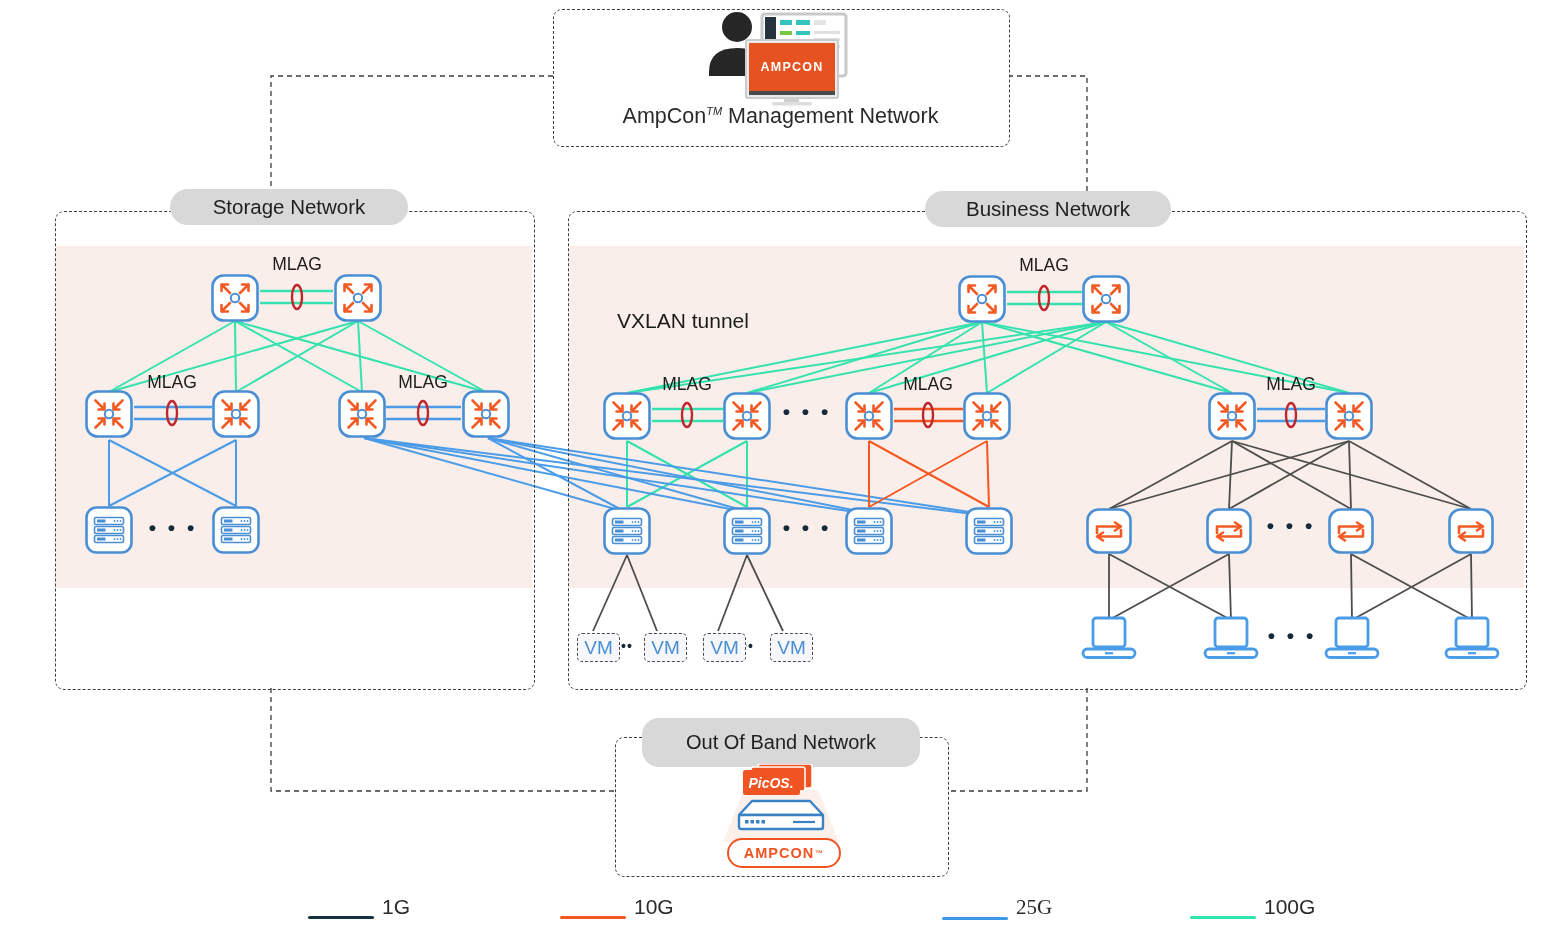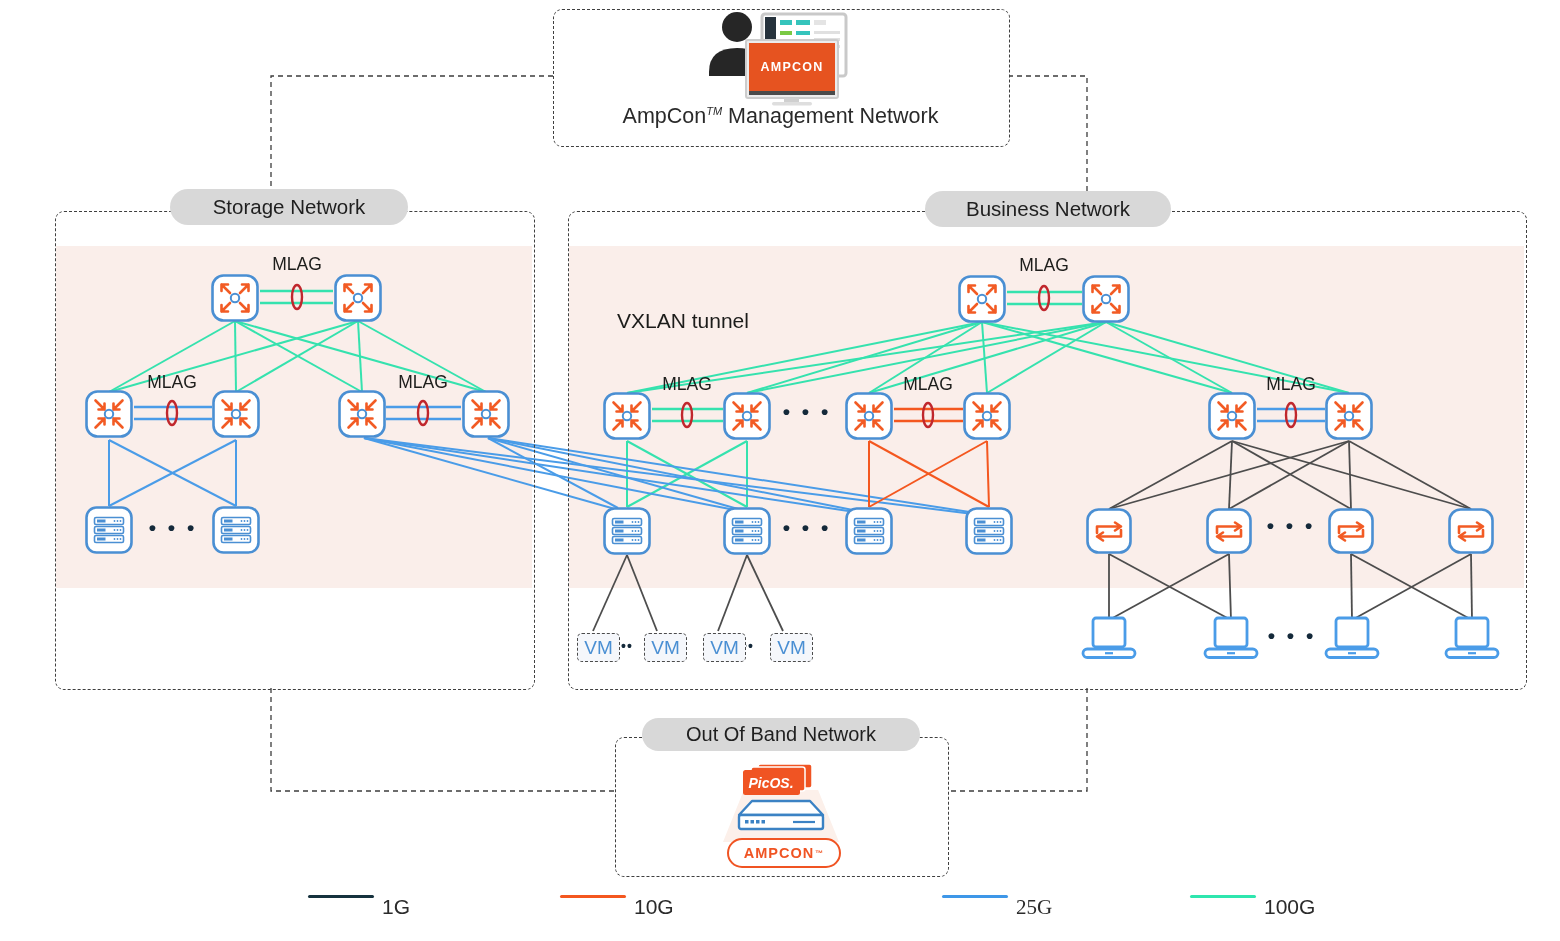--- a/index.html
+++ b/index.html
@@ -28,21 +28,21 @@
   
   .vm{position:absolute;width:41px;height:27px;border:1.6px dashed #4b4b4b;border-radius:5px;background:#f5f7fb;color:#4a8fd3;font-size:19px;display:flex;align-items:center;justify-content:center;z-index:4;margin-left:7px;}
   
   .mgmt-title{position:absolute;left:553px;top:104px;width:455px;text-align:center;font-size:21.5px;color:#2a2a2a;z-index:5;}
   .mgmt-title sup{font-size:11px;font-style:italic;}
   
   .glow{position:absolute;left:723px;top:790px;width:116px;height:52px;background:#fcf0ea;clip-path:polygon(18% 0,82% 0,100% 100%,0 100%);z-index:3;}
   .ampcon-pill{position:absolute;left:727px;top:838px;width:110px;height:26px;border:2px solid #f05423;border-radius:15px;background:#fff;color:#f05423;font-size:14.5px;font-weight:bold;letter-spacing:1px;display:flex;align-items:center;justify-content:center;z-index:5;}
   .ampcon-pill sup{font-size:8px;margin-left:1px;}
   
-  .lg-item{position:absolute;top:895px;display:flex;align-items:flex-start;z-index:5;}
+  .lg-item{position:absolute;top:895px;display:flex;align-items:flex-end;z-index:5;}
   .lg-line{display:inline-block;width:66px;height:3.2px;border-radius:2px;}
   .lg-label{font-size:21px;color:#2b2b2b;margin-left:8px;}
   .logo-svg,.icon-svg{position:absolute;z-index:5;}
 </style>
 </head>
 <body>
 
 <div class="stage">
 
   <div class="band" style="left:56px;top:246px;width:476px;height:342px;"></div>
@@ -283,21 +283,21 @@
   <div class="mgmt-title">
     <span>AmpCon</span><sup>TM</sup><span> Management Network</span>
   </div>
 
   <div class="pill" style="left:170px;top:189px;width:238px;height:36px;">
       <span>Storage Network</span>
     </div>
   <div class="pill" style="left:925px;top:191px;width:246px;height:36px;">
       <span>Business Network</span>
     </div>
-  <div class="pill" style="left:642px;top:718px;width:278px;height:33px;border-radius:17px;font-size:20px;">
+  <div class="pill" style="left:642px;top:718px;width:278px;height:49px;border-radius:17px;font-size:20px;">
       <span>Out Of Band Network</span>
     </div>
 
   <div class="vxlan" style="left:610px;top:309px;margin-left:7px;">VXLAN tunnel</div>
 
   <div class="mlag" style="left:297px;top:254px;">MLAG</div>
   <div class="mlag" style="left:172px;top:372px;">MLAG</div>
   <div class="mlag" style="left:423px;top:372px;">MLAG</div>
   <div class="mlag" style="left:1044px;top:255px;">MLAG</div>
   <div class="mlag" style="left:687px;top:374px;">MLAG</div>

